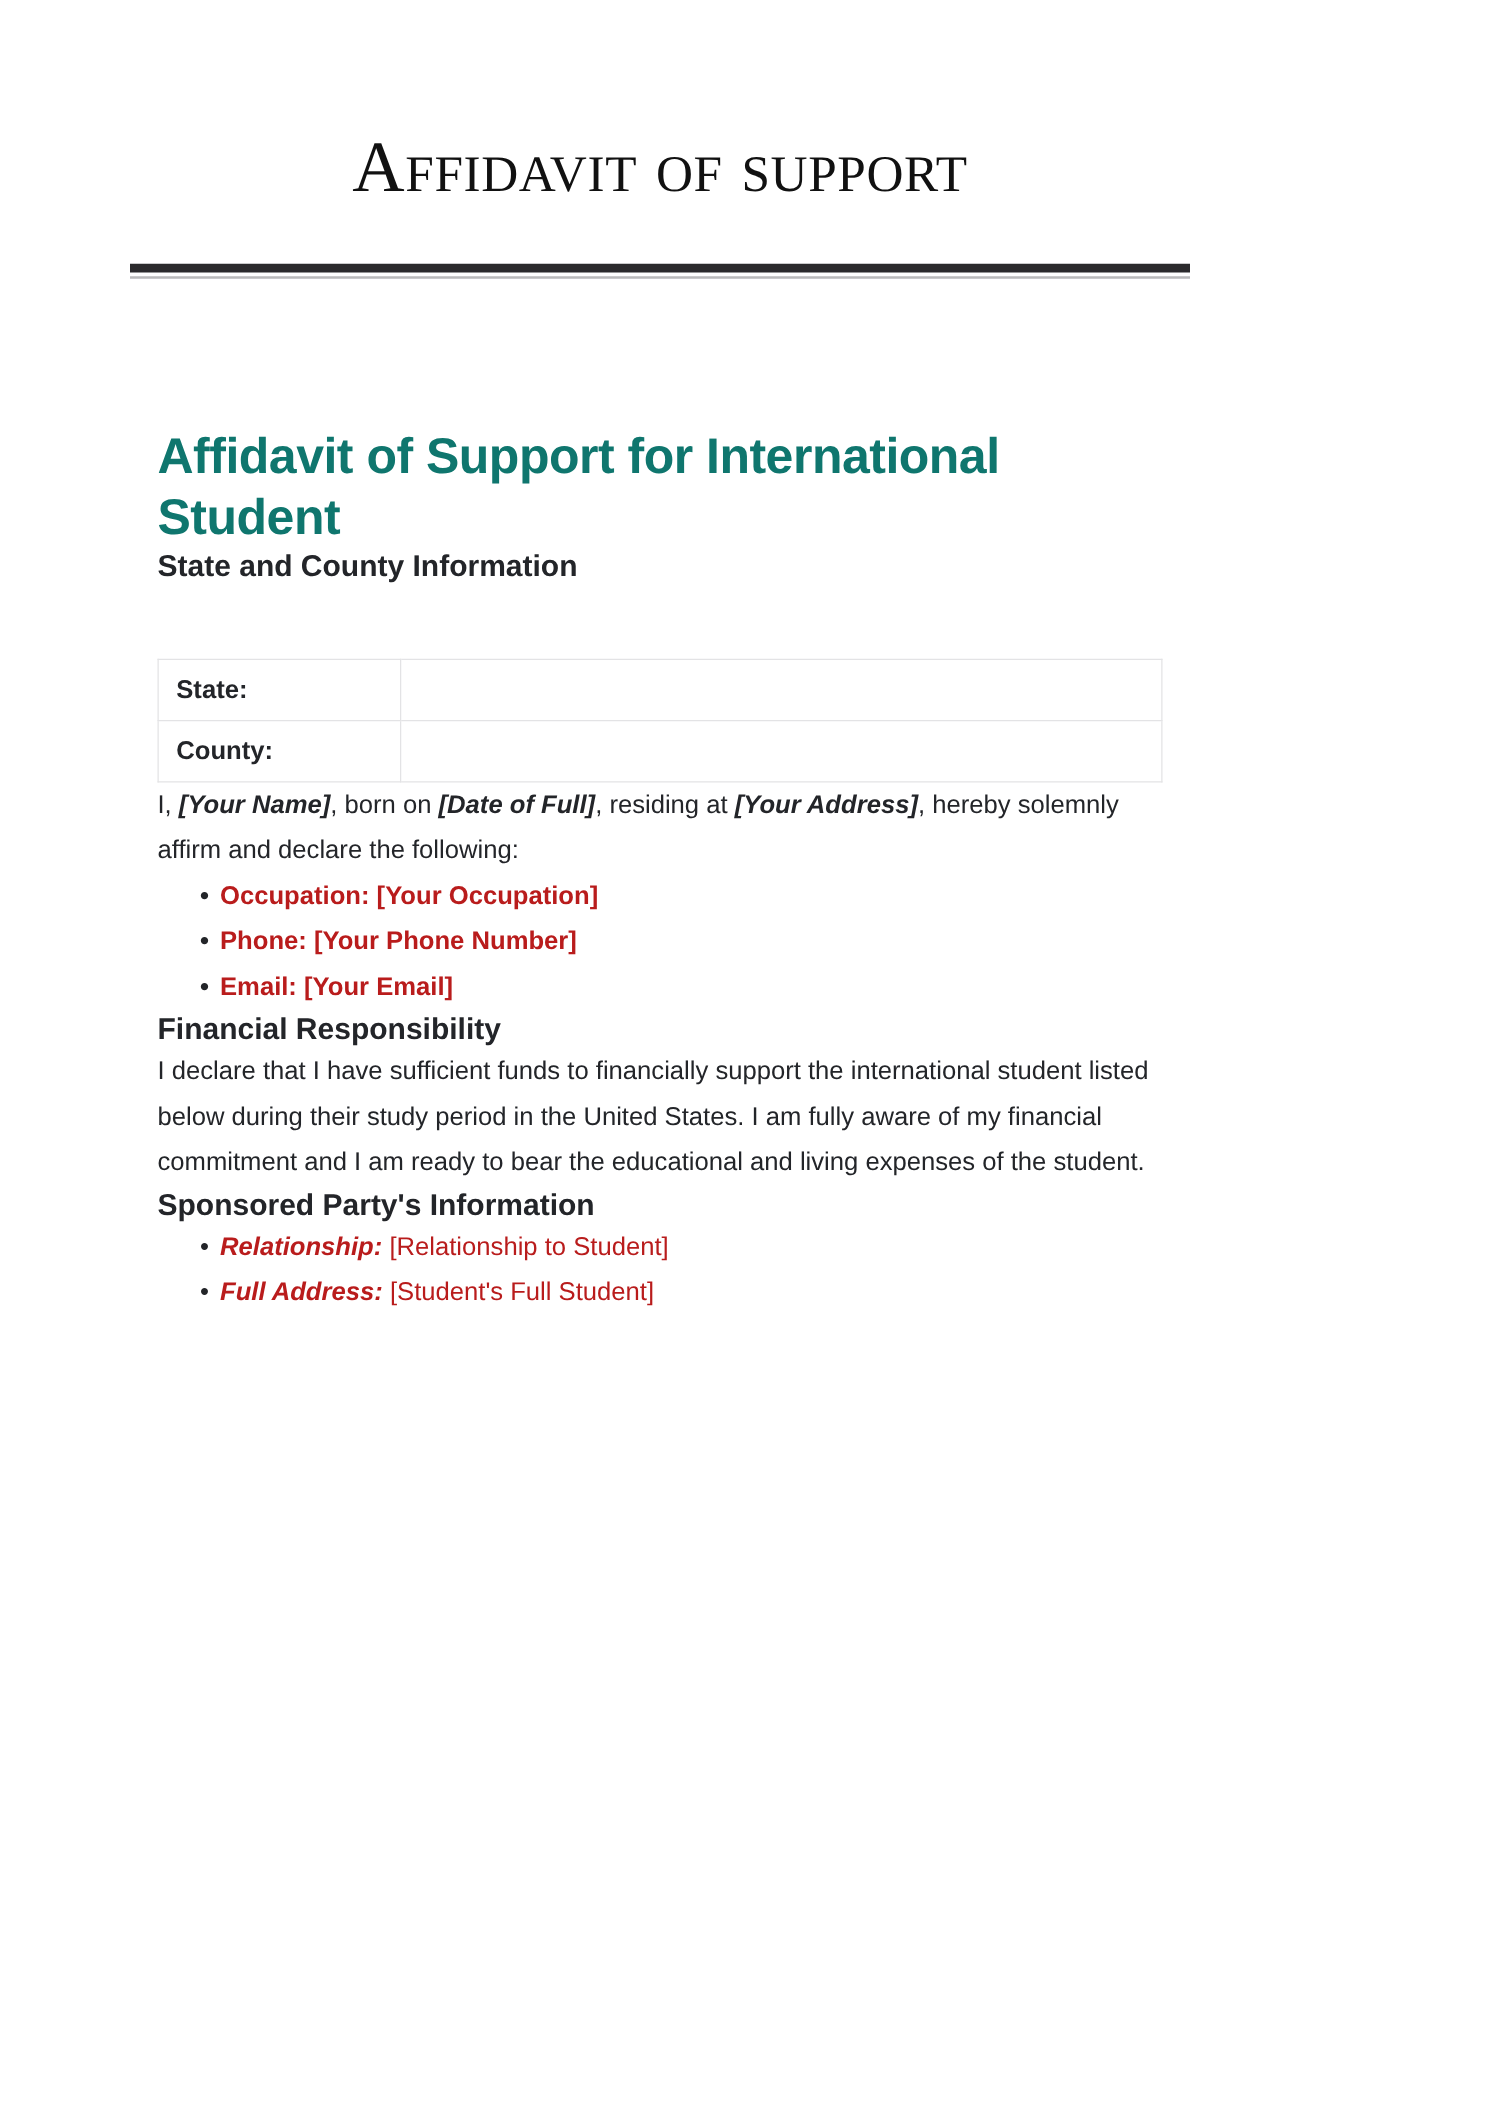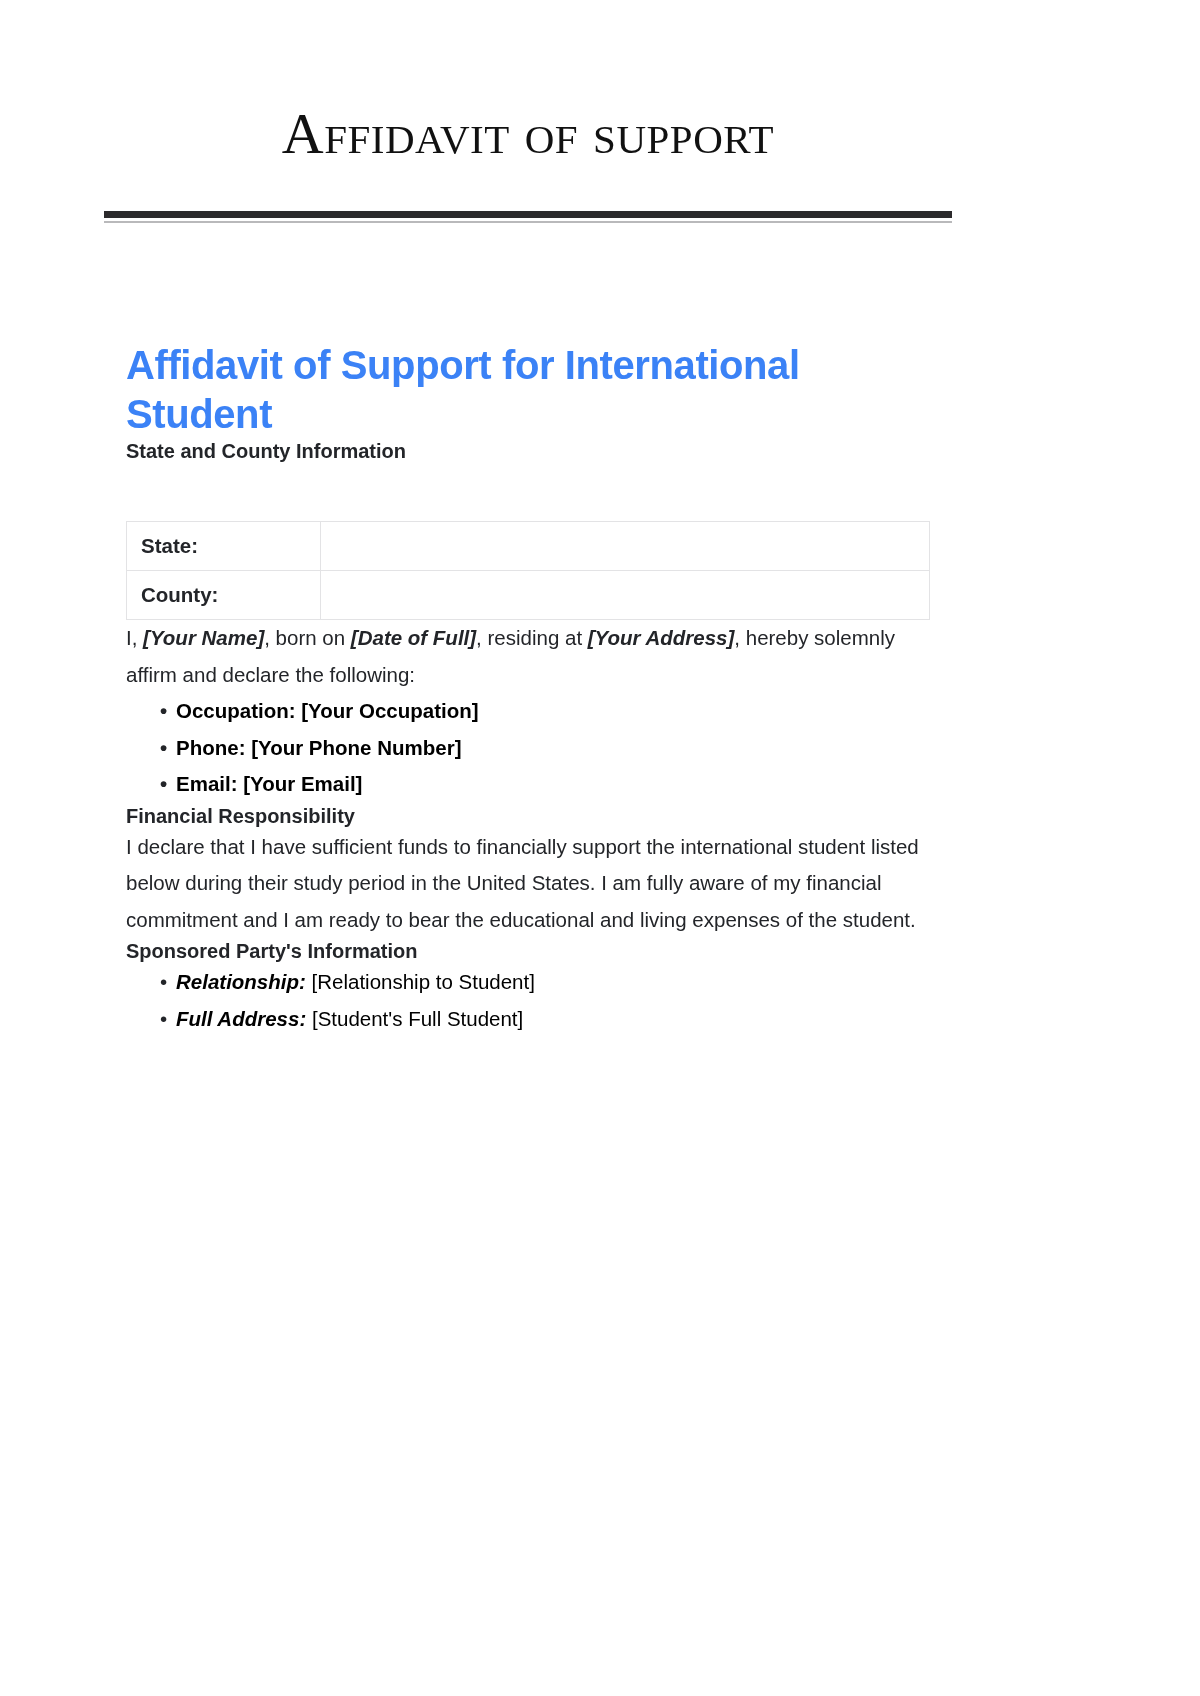--- a/index.html
+++ b/index.html
@@ -60,26 +60,26 @@
   .content {
     padding: 0 126px 0 126px;
     margin-top: 118px;
   }
 
   h1.main-title {
     font-size: 40px;
     line-height: 1.22;
     font-weight: 700;
     letter-spacing: -0.4px;
-    color: #3b82f6;
+    color: #0f766e;
     margin: 0;
   }
 
   h2.section-title {
-    font-size: 20px;
+    font-size: 24px;
     line-height: 1.3;
     font-weight: 700;
     color: #232529;
     margin: 0;
   }
 
   .sp-title-1 { margin-top: 91px; }
   .sp-table   { margin-top: 57px; }
   .sp-title-2 { margin-top: 86px; }
   .sp-para-1  { margin-top: 26px; }
@@ -99,21 +99,21 @@
   p.body-text b, li b { font-weight: 700; font-style: italic; }
 
   ul.doc-list {
     margin: 0;
     padding-left: 34px;
     list-style: none;
   }
   ul.doc-list li {
     font-size: 20.5px;
     line-height: 1.78;
-    color: #000000;
+    color: #b91c1c;
     position: relative;
     padding-left: 16px;
   }
   ul.doc-list li::before {
     content: "\2022";
     position: absolute;
     left: 0;
     top: 0;
     font-size: 20.5px;
     line-height: 1.78;

